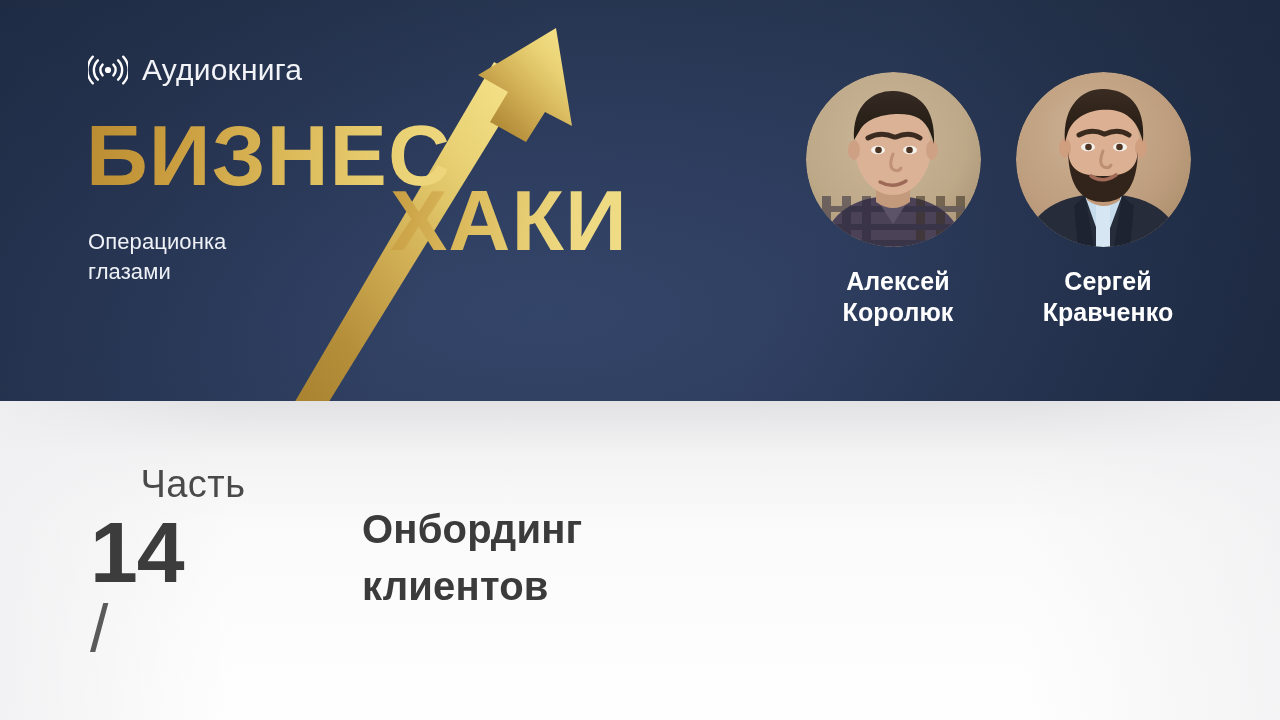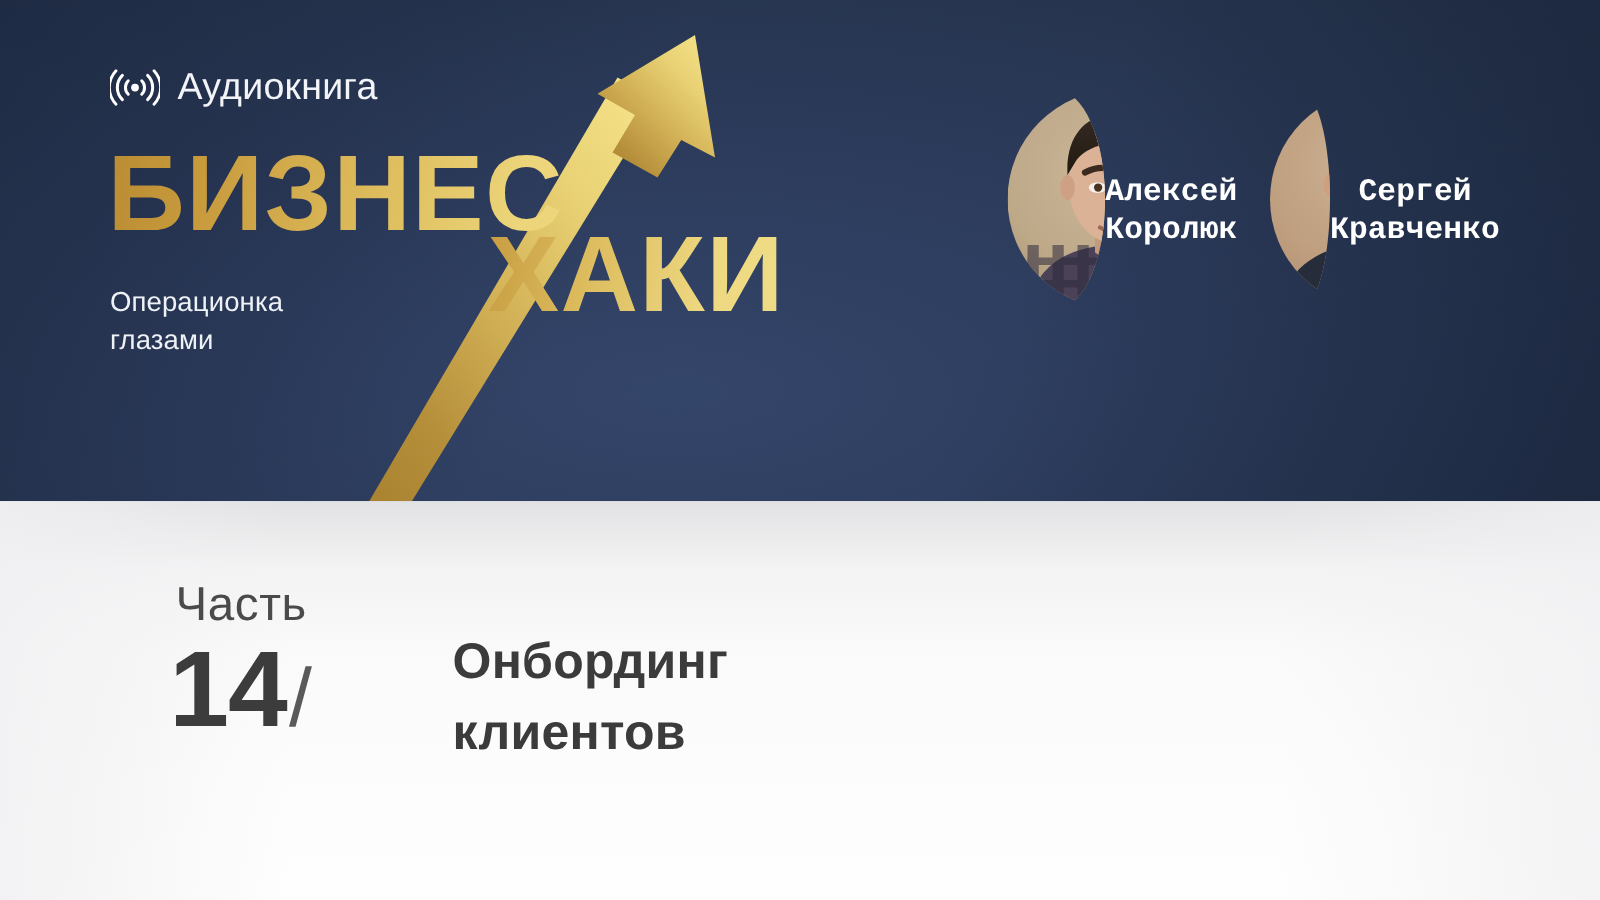--- a/index.html
+++ b/index.html
@@ -120,23 +120,21 @@
     position: absolute;
     left: 806px;
     top: 72px;
     width: 400px;
     display: flex;
     gap: 26px;
   }
   .speaker {
     width: 184px;
     display: flex;
-    flex-direction: row;
-    align-items: center;
-    font-family: Liberation Mono, monospace;
+    flex-direction: column;
   }
   .avatar {
     width: 175px;
     height: 175px;
     border-radius: 50%;
     overflow: hidden;
     position: relative;
   }
   .speaker-name {
     margin-top: 19px;
@@ -178,20 +176,21 @@
     font-weight: 400;
     line-height: 1;
     letter-spacing: 0.5px;
   }
   .part-counter {
     margin-top: 6px;
     display: flex;
     align-items: baseline;
     justify-content: center;
     color: #3c3c3c;
+    flex-direction: column;
   }
   .part-current {
     font-size: 86px;
     font-weight: 700;
     line-height: 1;
     letter-spacing: -1px;
   }
   .part-sep {
     font-size: 66px;
     font-weight: 300;

